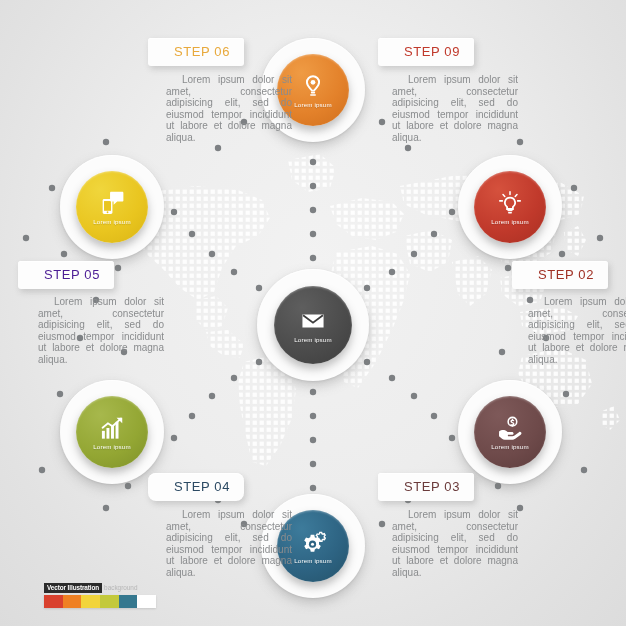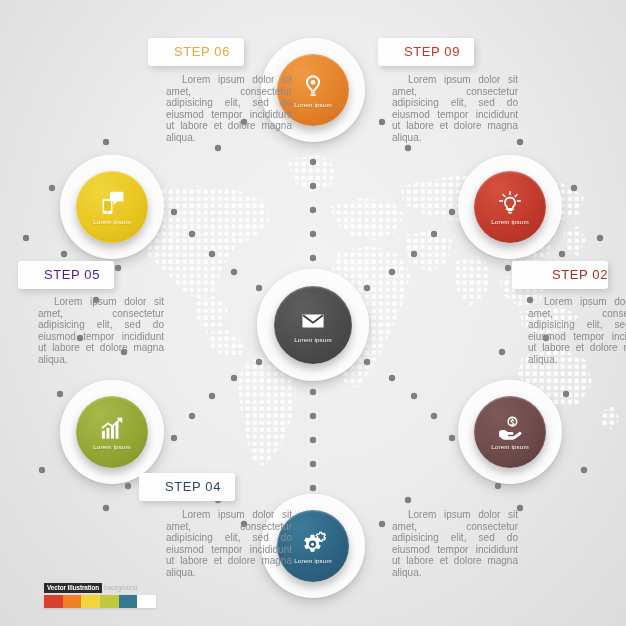--- a/index.html
+++ b/index.html
@@ -400,24 +400,25 @@
       <span class="dlabel">Lorem ipsum</span>
     </div>
   </div>
 
   <div class="steptag" style="left:148px; top:38px; color:#e8a93c;">STEP 06</div>
 
   <div class="steptag" style="left:378px; top:38px; color:#c0392b;">STEP 09</div>
 
   <div class="steptag" style="left:18px; top:261px; color:#4c1d95;">STEP 05</div>
 
-  <div class="steptag" style="left:512px; top:261px; color:#a03125;text-align:right;">STEP 02</div>
-
-  <div class="steptag" style="left:139px; top:473px; color:#2c4a63;">STEP 04</div>
-
+  <div class="steptag" style="left:512px; top:261px; color:#a03125;">STEP 02</div>
+
+  <div class="steptag" style="left:148px; top:473px; color:#2c4a63;border-radius:8px;">STEP 04</div>
+
+  <div class="steptag" style="left:378px; top:473px; color:#6b3b3b;">STEP 03</div>
 
   <div class="copy" style="left:166px; top:74px;">Lorem ipsum dolor sit amet, consectetur adipisicing elit, sed do eiusmod tempor incididunt ut labore et dolore magna aliqua.</div>
 
   <div class="copy" style="left:392px; top:74px;">Lorem ipsum dolor sit amet, consectetur adipisicing elit, sed do eiusmod tempor incididunt ut labore et dolore magna aliqua.</div>
 
   <div class="copy" style="left:38px; top:296px;">Lorem ipsum dolor sit amet, consectetur adipisicing elit, sed do eiusmod tempor incididunt ut labore et dolore magna aliqua.</div>
 
   <div class="copy" style="left:528px; top:296px;">Lorem ipsum dolor sit amet, consectetur adipisicing elit, sed do eiusmod tempor incididunt ut labore et dolore magna aliqua.</div>
 
   <div class="copy" style="left:166px; top:509px;">Lorem ipsum dolor sit amet, consectetur adipisicing elit, sed do eiusmod tempor incididunt ut labore et dolore magna aliqua.</div>

